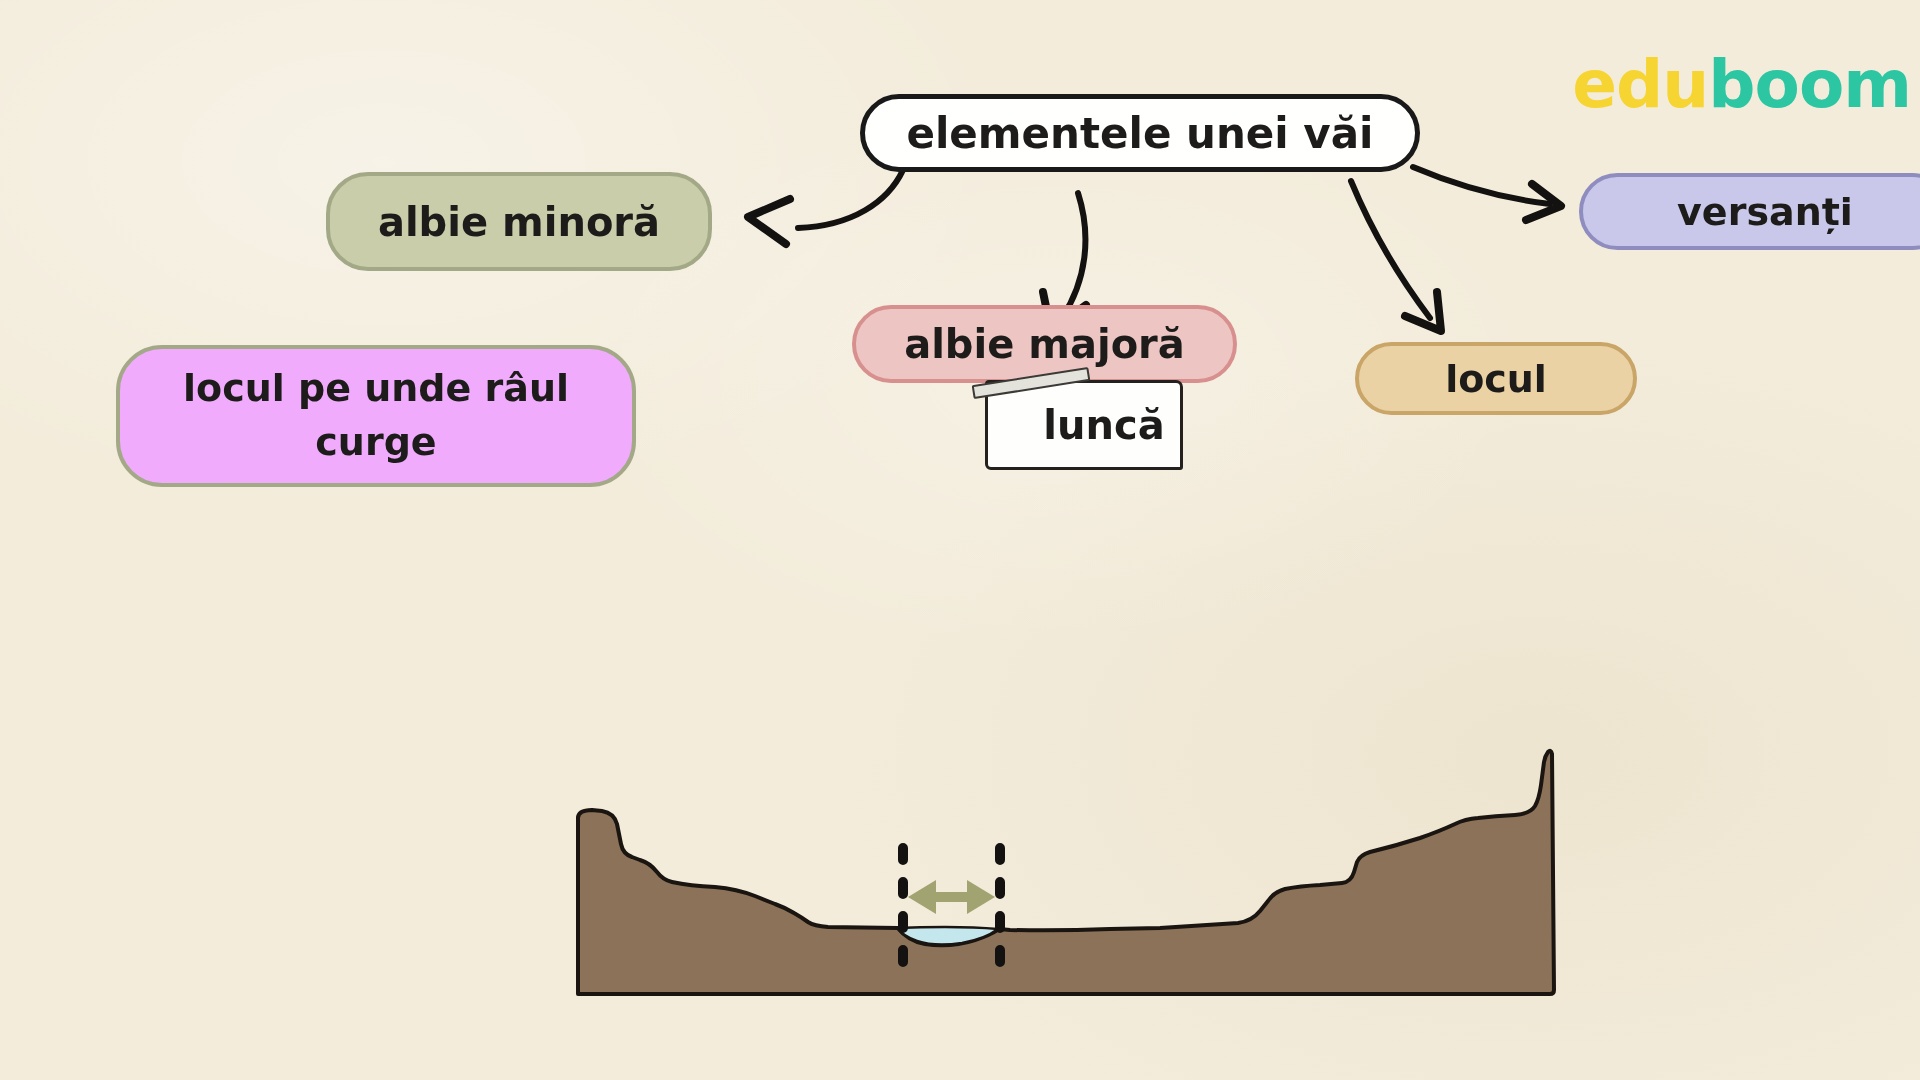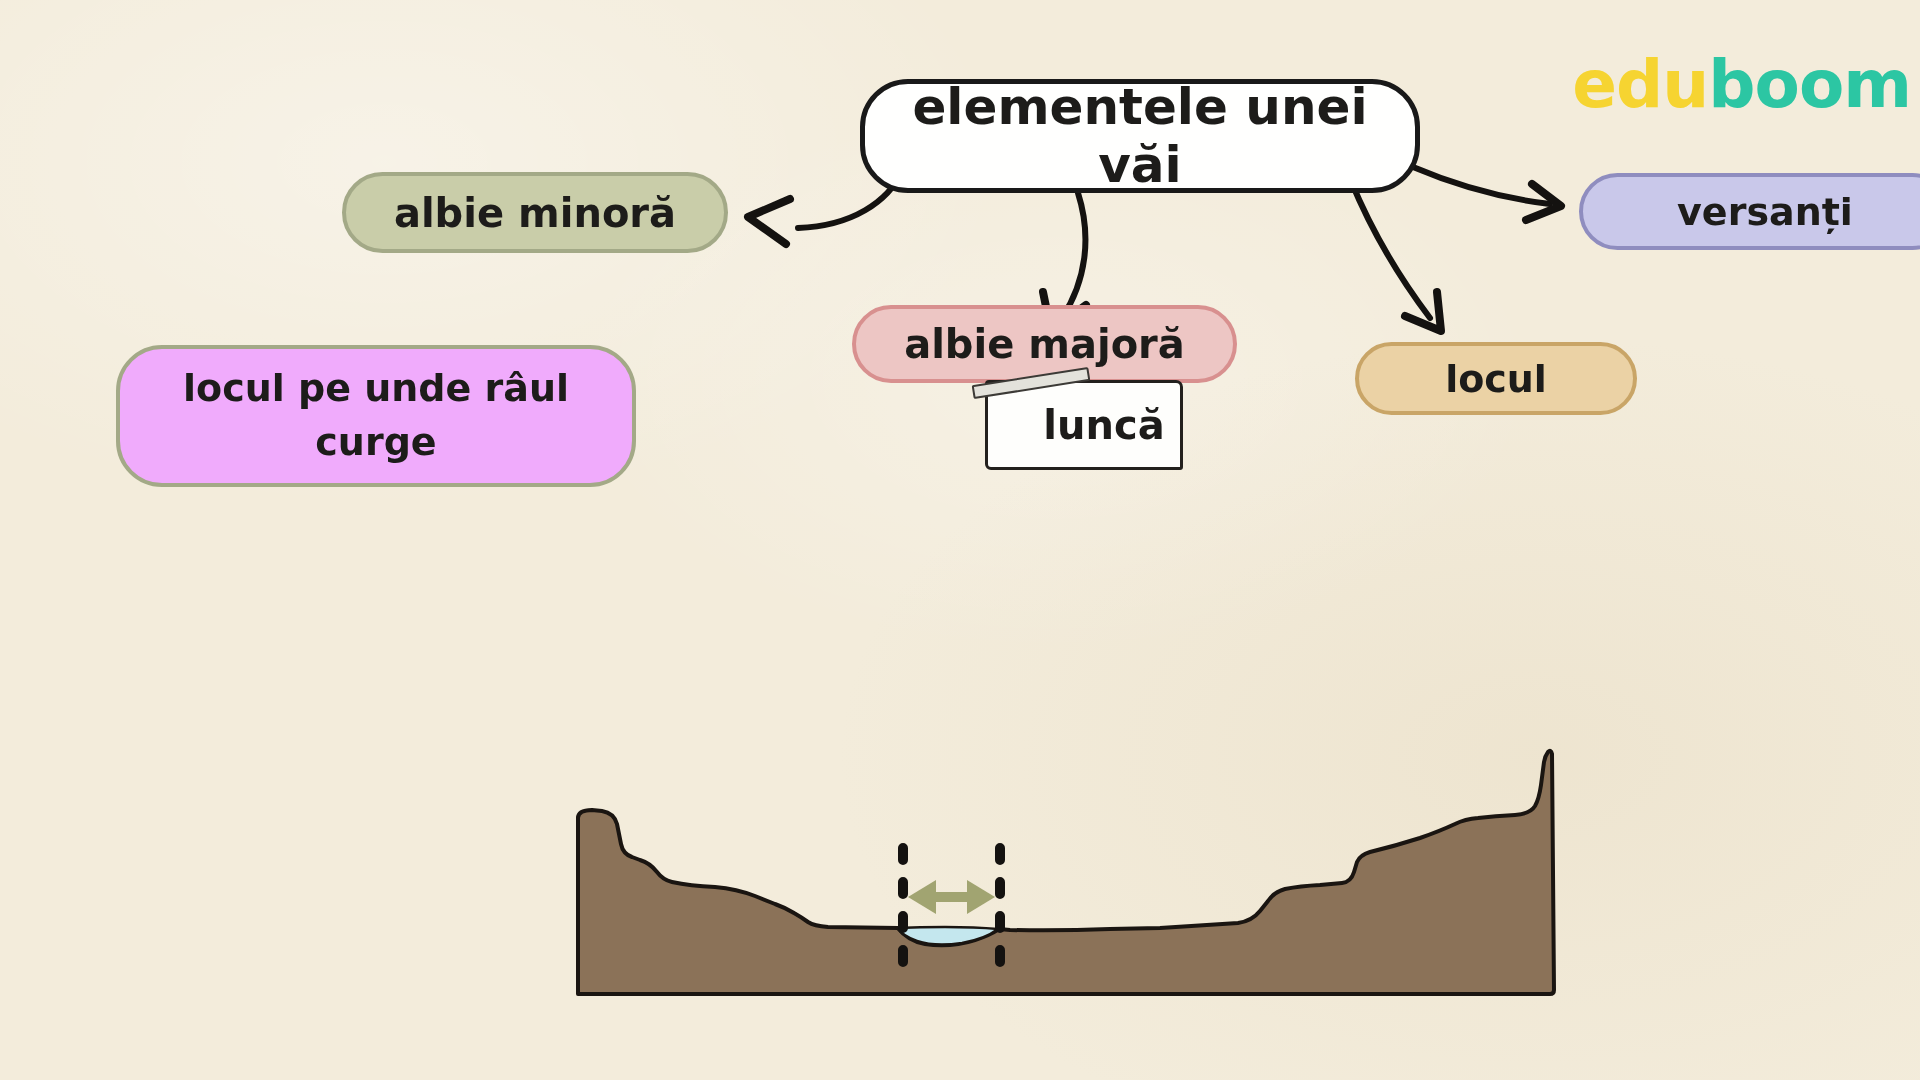--- a/index.html
+++ b/index.html
@@ -12,25 +12,25 @@
       radial-gradient(ellipse 1000px 600px at 80% 70%, rgba(222,206,174,.25), rgba(222,206,174,0) 70%),
       radial-gradient(ellipse 700px 400px at 55% 35%, rgba(255,255,255,.25), rgba(255,255,255,0) 70%);
     color:#1d1c1a;
   }
   .box{
     position:absolute;display:flex;align-items:center;justify-content:center;
     text-align:center;font-weight:700;box-sizing:border-box;
   }
   .pill{border-radius:48px;}
   .root-box{
-    left:860px;top:79px;width:560px;height:114px;
-    background:#fffffe;border:5px solid #191919;font-size:50px;
+    left:860px;top:94px;width:560px;height:78px;
+    background:#fffffe;border:5px solid #191919;font-size:42px;
   }
   .albie-minora{
-    left:342px;top:172px;width:386px;height:81px;
+    left:326px;top:172px;width:386px;height:99px;
     background:var(--albie-minora-bg,#c9cda9);border:4px solid var(--sage-border,#a3a987);
     font-size:40px;border-radius:42px;
   }
   .descriere{
     left:116px;top:345px;width:520px;height:142px;
     background:#f0abfc;border:4px solid var(--sage-border,#a3a987);
     font-size:38px;border-radius:46px;line-height:1.42;flex-direction:column;
   }
   .albie-majora{
     left:852px;top:305px;width:385px;height:78px;

